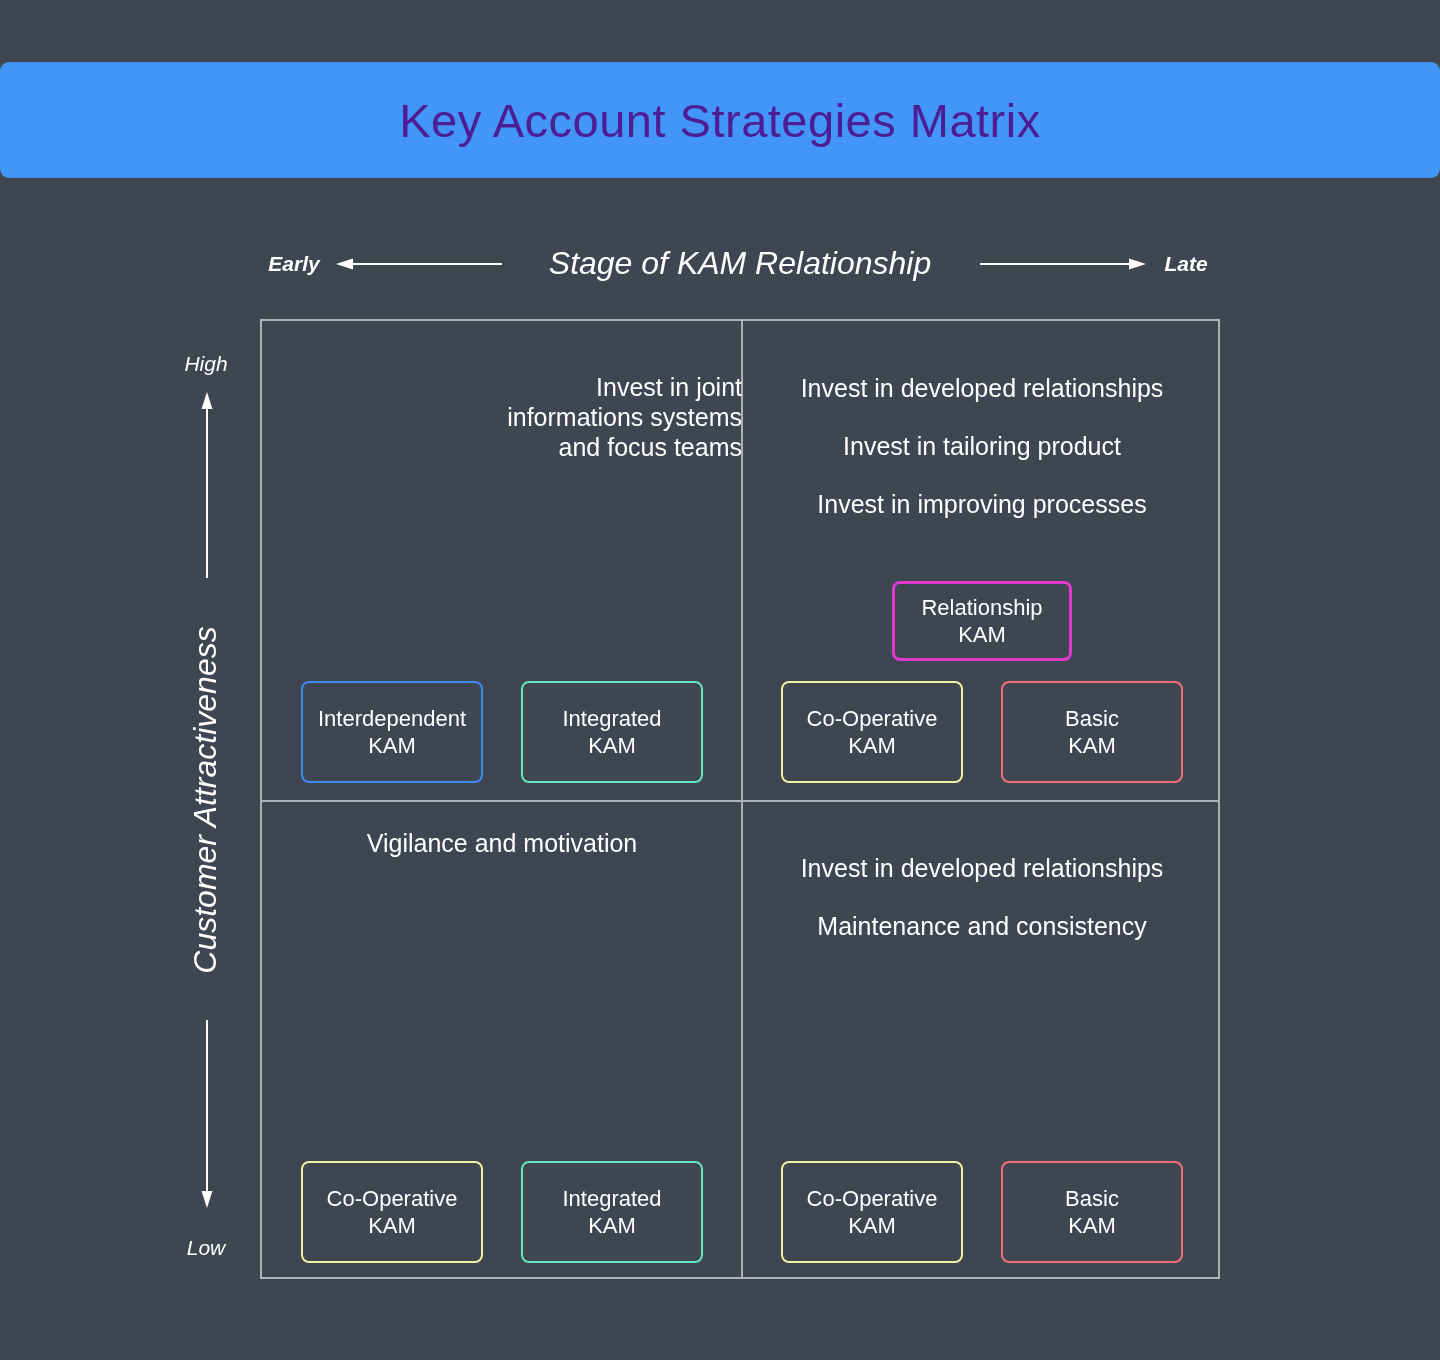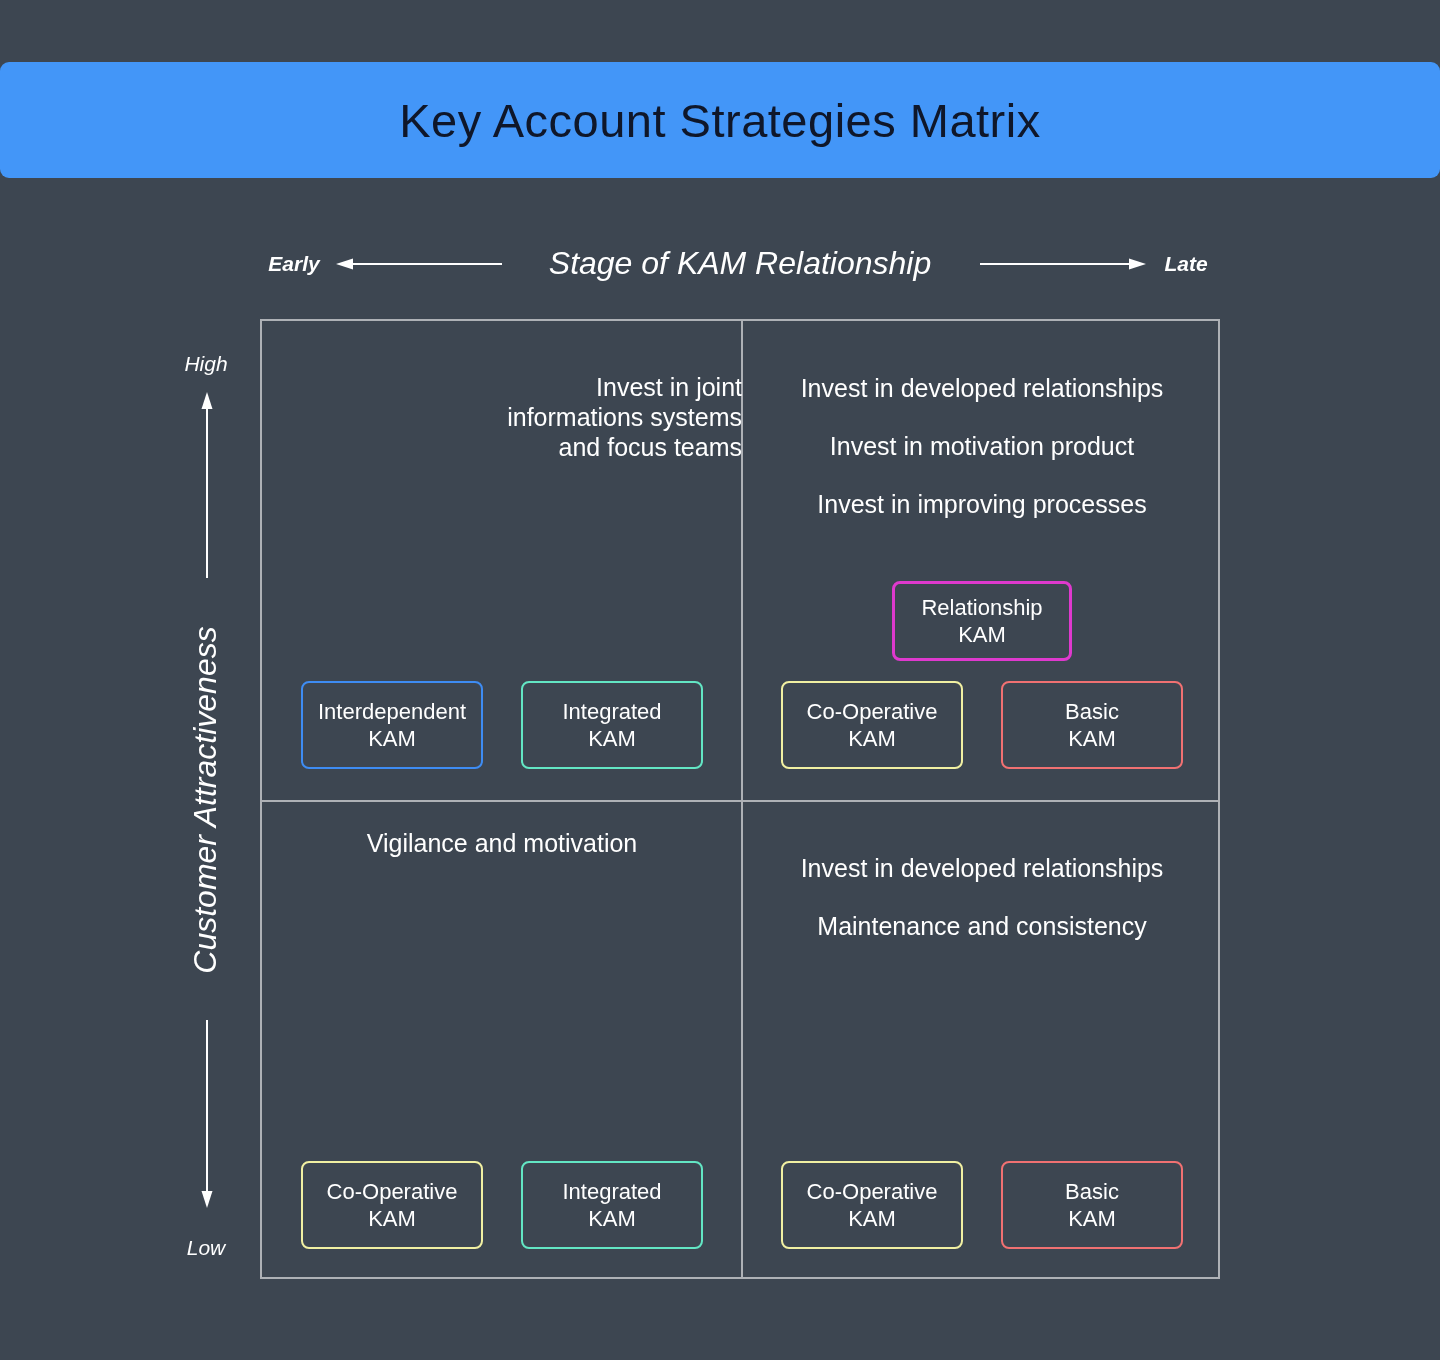--- a/index.html
+++ b/index.html
@@ -13,21 +13,21 @@
   }
   .stage { position: absolute; left: 0; top: 0; width: 1440px; height: 1360px; }
 
   
   .banner {
     position: absolute; left: 0; top: 62px; width: 1440px; height: 116px;
     background: #4396f8; border-radius: 9px;
     display: flex; align-items: center; justify-content: center;
   }
   .banner h1 {
-    font-size: 47px; font-weight: 500; letter-spacing: 0.5px; color: #0f172a;
+    font-size: 47px; font-weight: 500; letter-spacing: 0.5px; color: #4c1d95;
   }
 
   
   .xaxis-left-label, .xaxis-right-label {
     position: absolute; top: 264px; transform: translate(-50%, -50%);
     font-size: 21px; font-style: italic; font-weight: bold;
   }
   .xaxis-left-label { left: 294px; }
   .xaxis-right-label { left: 1186px; }
   .xaxis-title {
@@ -73,21 +73,21 @@
   .tl-text .stmt { height: 30px; line-height: 30px; }
   .tr-text { left: 480px; top: 38px;  width: 480px; }
   .tr-text .stmt { height: 58px; line-height: 58px; }
   .bl-text { left: 0;     top: 507px; width: 480px; }
   .bl-text .stmt { height: 30px; line-height: 30px; }
   .br-text { left: 480px; top: 518px; width: 480px; }
   .br-text .stmt { height: 58px; line-height: 58px; }
 
   
   .kam {
-    position: absolute; width: 182px; height: 88px;
+    position: absolute; width: 182px; height: 102px;
     border: 2px solid #f0abfc; border-radius: 8px;
     display: flex; flex-direction: column; align-items: center; justify-content: center;
     text-align: center; font-size: 22px; line-height: 27px; color: #ffffff;
   }
   .kam--exploratory { width: 180px; height: 80px; border-width: 3px; }
 </style>
 </head>
 <body>
 
 <div class="stage">
@@ -133,21 +133,21 @@
     <div class="h-divider"></div>
 
     <div class="stmt-block tl-text">
       <div class="stmt">Invest in joint</div>
       <div class="stmt">informations systems</div>
       <div class="stmt">and focus teams</div>
     </div>
 
     <div class="stmt-block tr-text">
       <div class="stmt">Invest in developed relationships</div>
-      <div class="stmt">Invest in motivation product</div>
+      <div class="stmt">Invest in tailoring product</div>
       <div class="stmt">Invest in improving processes</div>
     </div>
 
     <div class="stmt-block bl-text">
       <div class="stmt">Vigilance and motivation</div>
     </div>
 
     <div class="stmt-block br-text">
       <div class="stmt">Invest in developed relationships</div>
       <div class="stmt">Maintenance and consistency</div>

